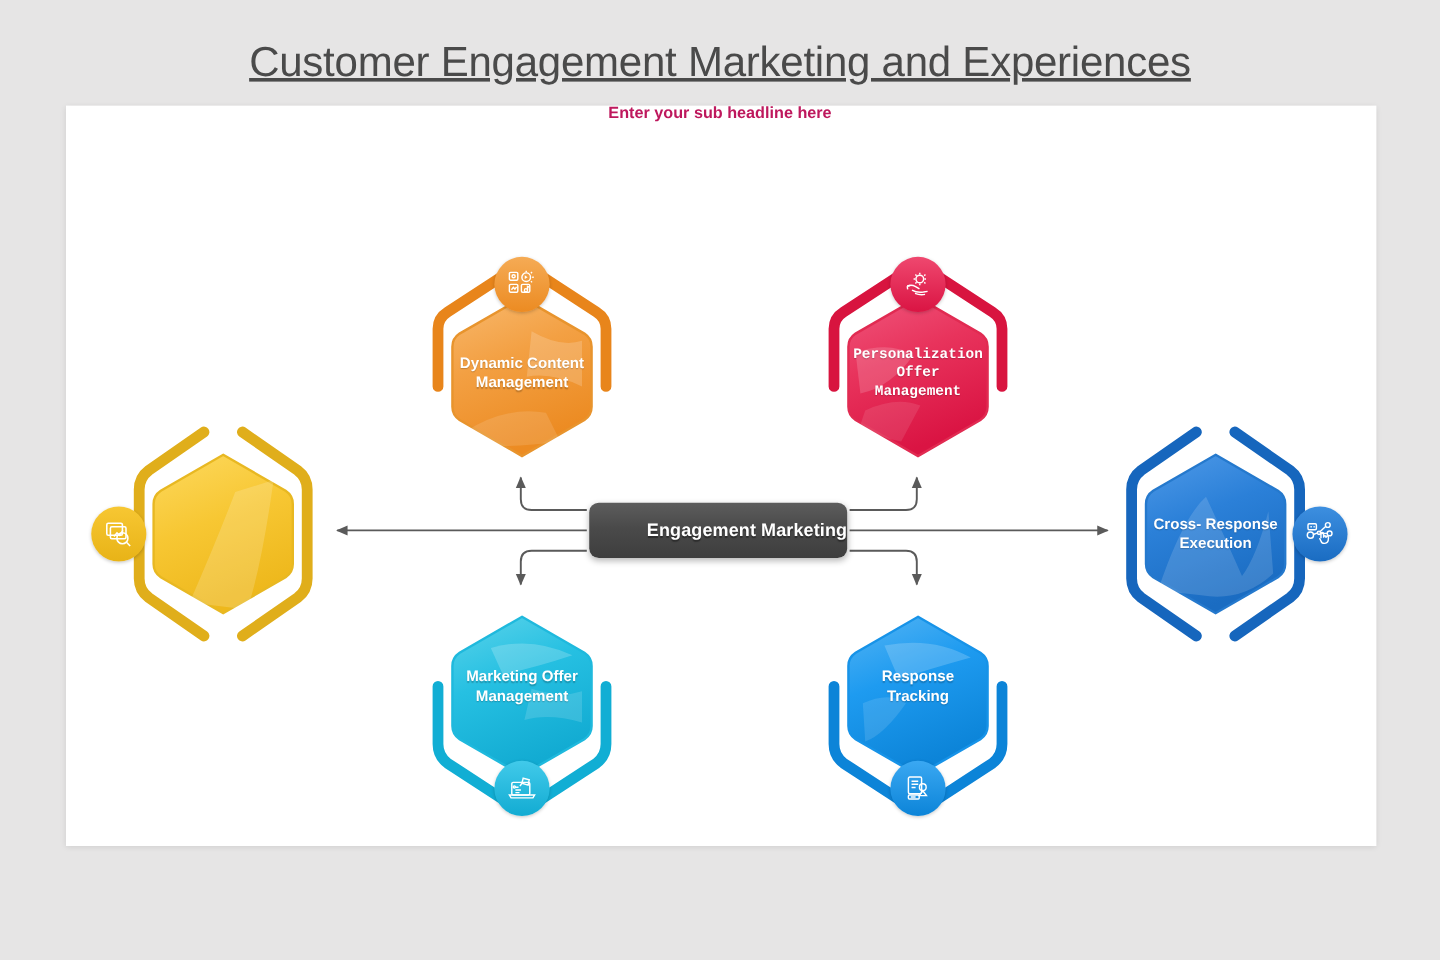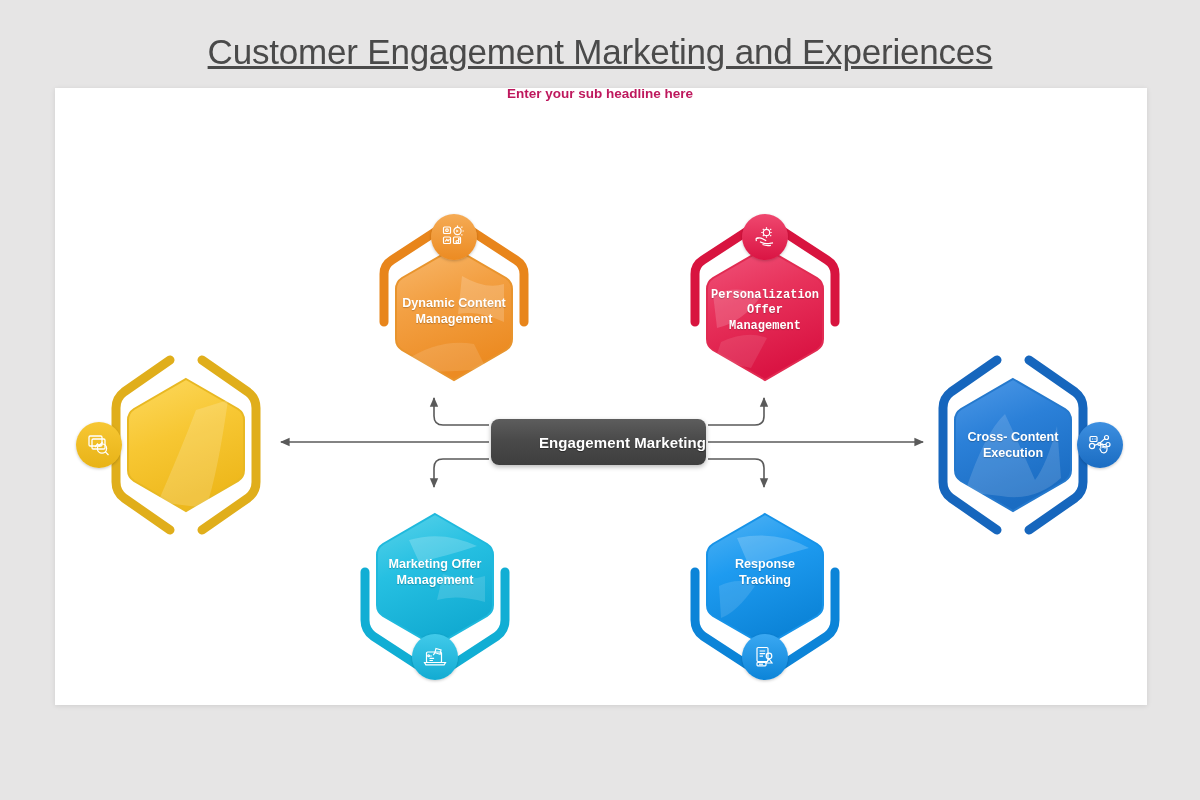--- a/index.html
+++ b/index.html
@@ -131,21 +131,21 @@
   .icon-badge svg { display: block; }
 
   
   .badge-top    { left: 65px;  top: -4px; }
   .badge-bottom { left: 65px;  bottom: -4px; }
   .badge-left   { left: -22px; top: 70px; }
   .badge-right  { right: -22px; top: 70px; }
 
   
   #node-analytics      { left: 98px;  top: 352px; }
-  #node-dynamic        { left: 366px; top: 218px; }
+  #node-dynamic        { left: 347px; top: 218px; }
   #node-personalization{ left: 677px; top: 218px; }
   #node-crosschannel   { left: 925px; top: 352px; }
   #node-marketingdata  { left: 347px; top: 490px; }
   #node-response       { left: 677px; top: 490px; }
 </style>
 </head>
 <body>
 
 <div id="slide-card"></div>
 
@@ -281,21 +281,21 @@
           <stop offset="100%" stop-color="#1a6cc2"></stop>
         </linearGradient>
       </defs>
       <path d="M 72 8 L 26 40 Q 18 46 18 56 L 18 130 Q 18 140 26 146 L 72 178" fill="none" stroke="#1666bd" stroke-width="9" stroke-linecap="round"></path>
       <path d="M 104 8 L 150 40 Q 158 46 158 56 L 158 130 Q 158 140 150 146 L 104 178" fill="none" stroke="#1666bd" stroke-width="9" stroke-linecap="round"></path>
       <path d="M 88 27 L 140 57 Q 146 61 146 68 L 146 118 Q 146 125 140 129 L 88 159
                L 36 129 Q 30 125 30 118 L 30 68 Q 30 61 36 57 Z" fill="url(#g-cross)" stroke="#2579cd" stroke-width="2"></path>
       <path d="M 40 140 Q 60 80 80 62 Q 96 96 110 128 Q 122 112 132 74 L 136 126 Q 110 150 76 144 Z" fill="#ffffff" opacity="0.14"></path>
     </svg>
     <div class="node-label">
-      <div>Cross- Content</div>
+      <div>Cross- Response</div>
       <div>Execution</div>
     </div>
     <div class="icon-badge badge-right" style="background:linear-gradient(180deg,#3d8fe0,#1a6cc2);">
       <svg width="26" height="26" viewBox="0 0 26 26" fill="none" stroke="#ffffff" stroke-width="1.2">
         <rect x="3" y="4.5" width="7" height="5" rx="1"></rect>
         <path d="M5 7 h1.2 M7.6 7 h1"></path>
         <circle cx="19.5" cy="5.5" r="2"></circle>
         <circle cx="21" cy="12.5" r="2"></circle>
         <circle cx="5" cy="14" r="2.6"></circle>
         <path d="M12.5 11.5 L17.9 6.6 M12.8 12.6 L19 12.5 M7.4 13.4 L11.6 11.8"></path>

